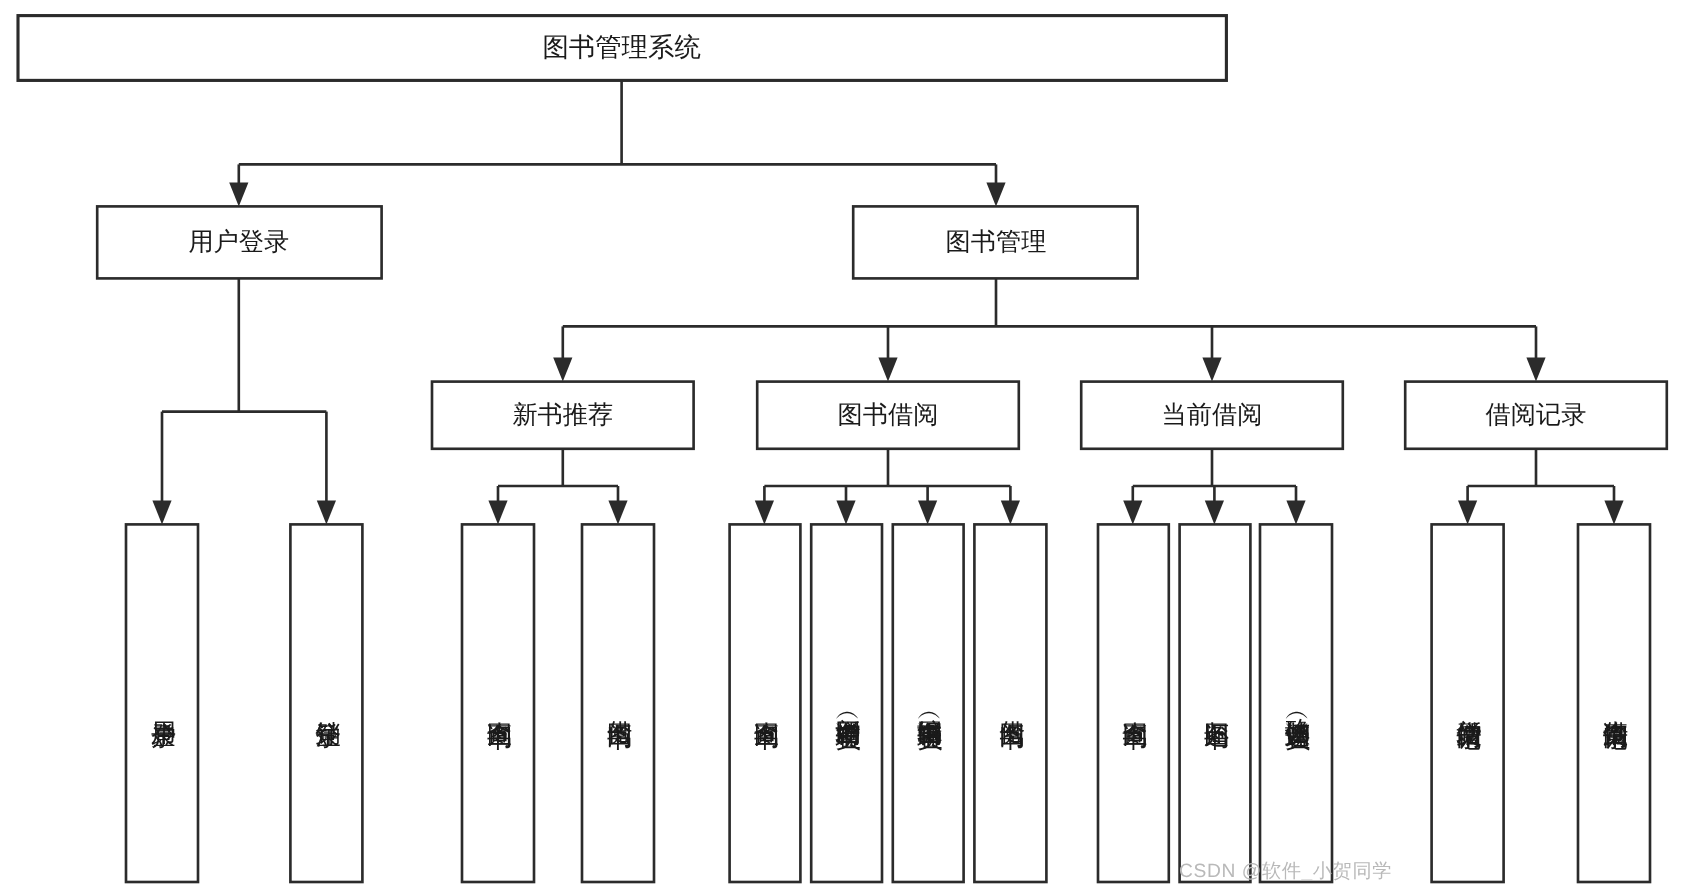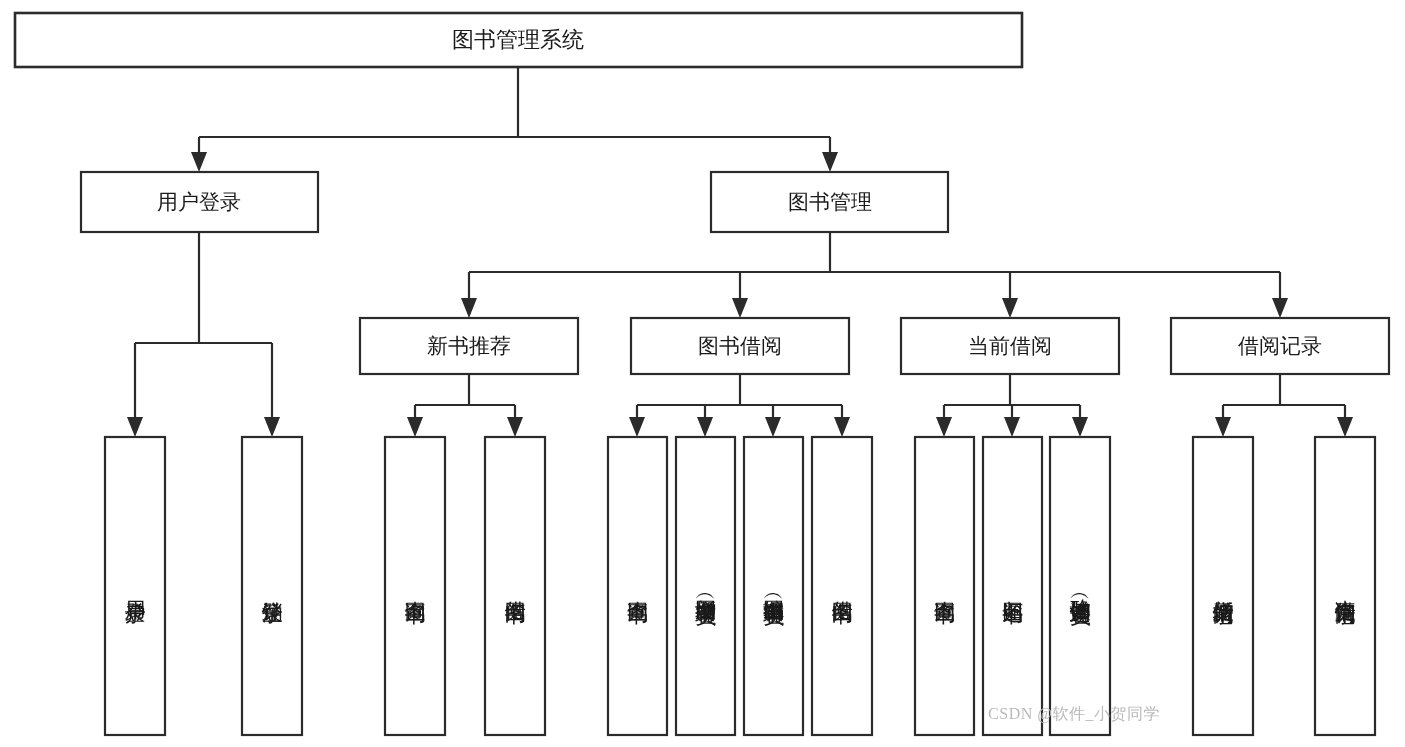--- a/index.html
+++ b/index.html
@@ -67,22 +67,22 @@
     font-size: 21px;
     line-height: 1.08;
     color: #1a1a1a;
     letter-spacing: 1px;
     white-space: nowrap;
     pointer-events: none;
   }
   #watermark {
     position: absolute;
     right: 8px;
-    bottom: 22px;
-    font-family: Liberation Serif, serif;
+    bottom: 10px;
+    font-family: Liberation Sans, sans-serif;
     font-size: 16px;
     color: #b9b9b9;
     letter-spacing: 0.5px;
     white-space: nowrap;
   }
 </style>
 </head>
 <body>
 
 <div id="diagram-root">

